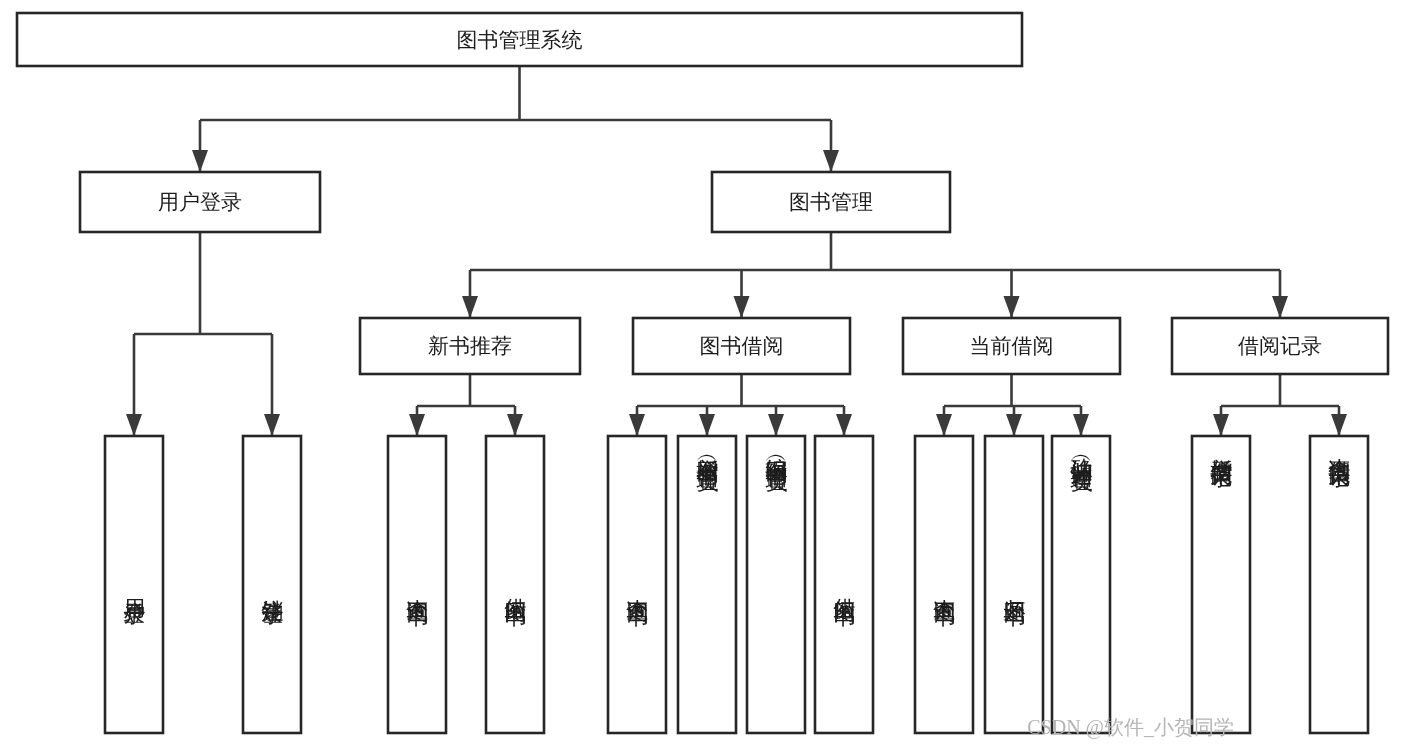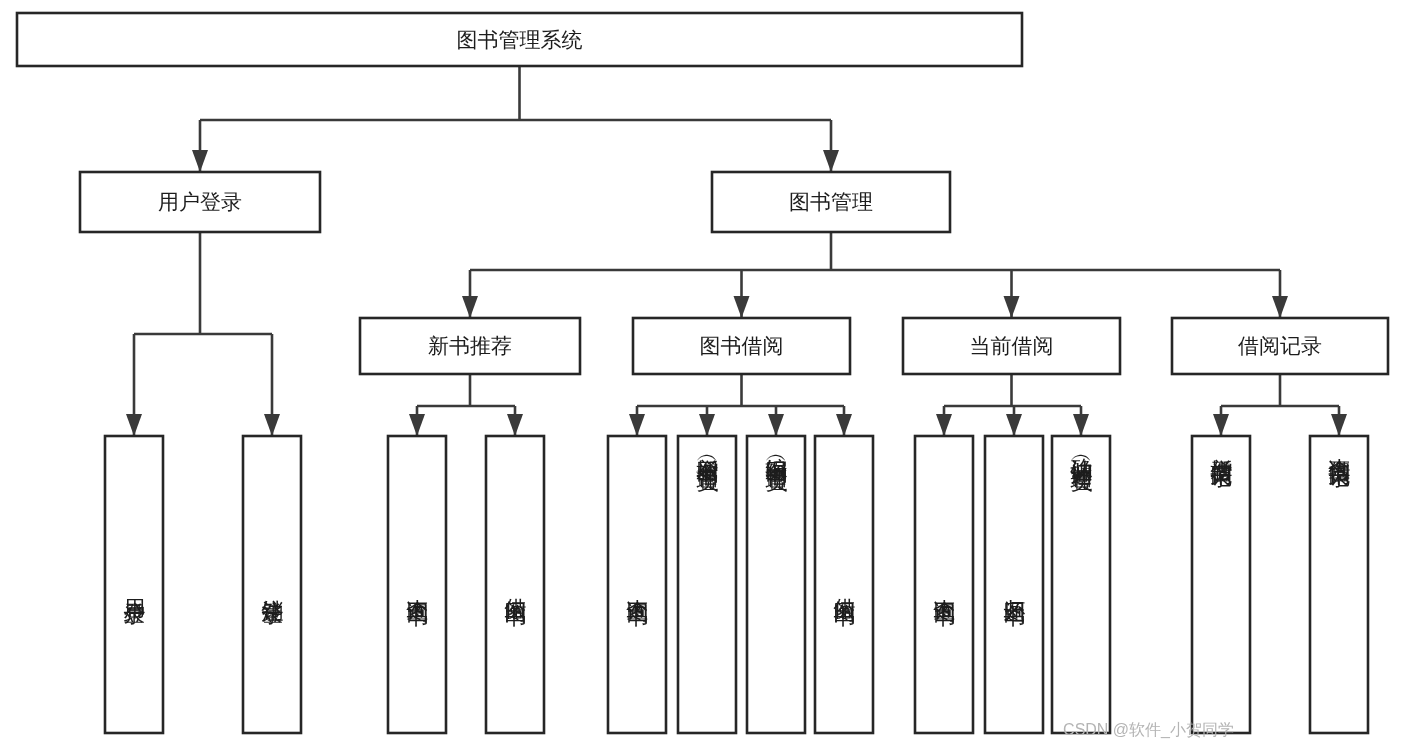--- a/index.html
+++ b/index.html
@@ -65,22 +65,22 @@
     line-height: 1.04;
     letter-spacing: 2px;
     color: #1d1d1d;
     white-space: nowrap;
     text-align: center;
   }
   .watermark {
     position: absolute;
     right: 8px;
     bottom: 6px;
-    font-family: Liberation Sans, sans-serif;
-    font-size: 16px;
+    font-family: Liberation Serif, serif;
+    font-size: 20px;
     color: #b4b4b4;
     white-space: nowrap;
     pointer-events: none;
   }
 </style>
 </head>
 <body>
 
 <div id="diagram-root">
 

